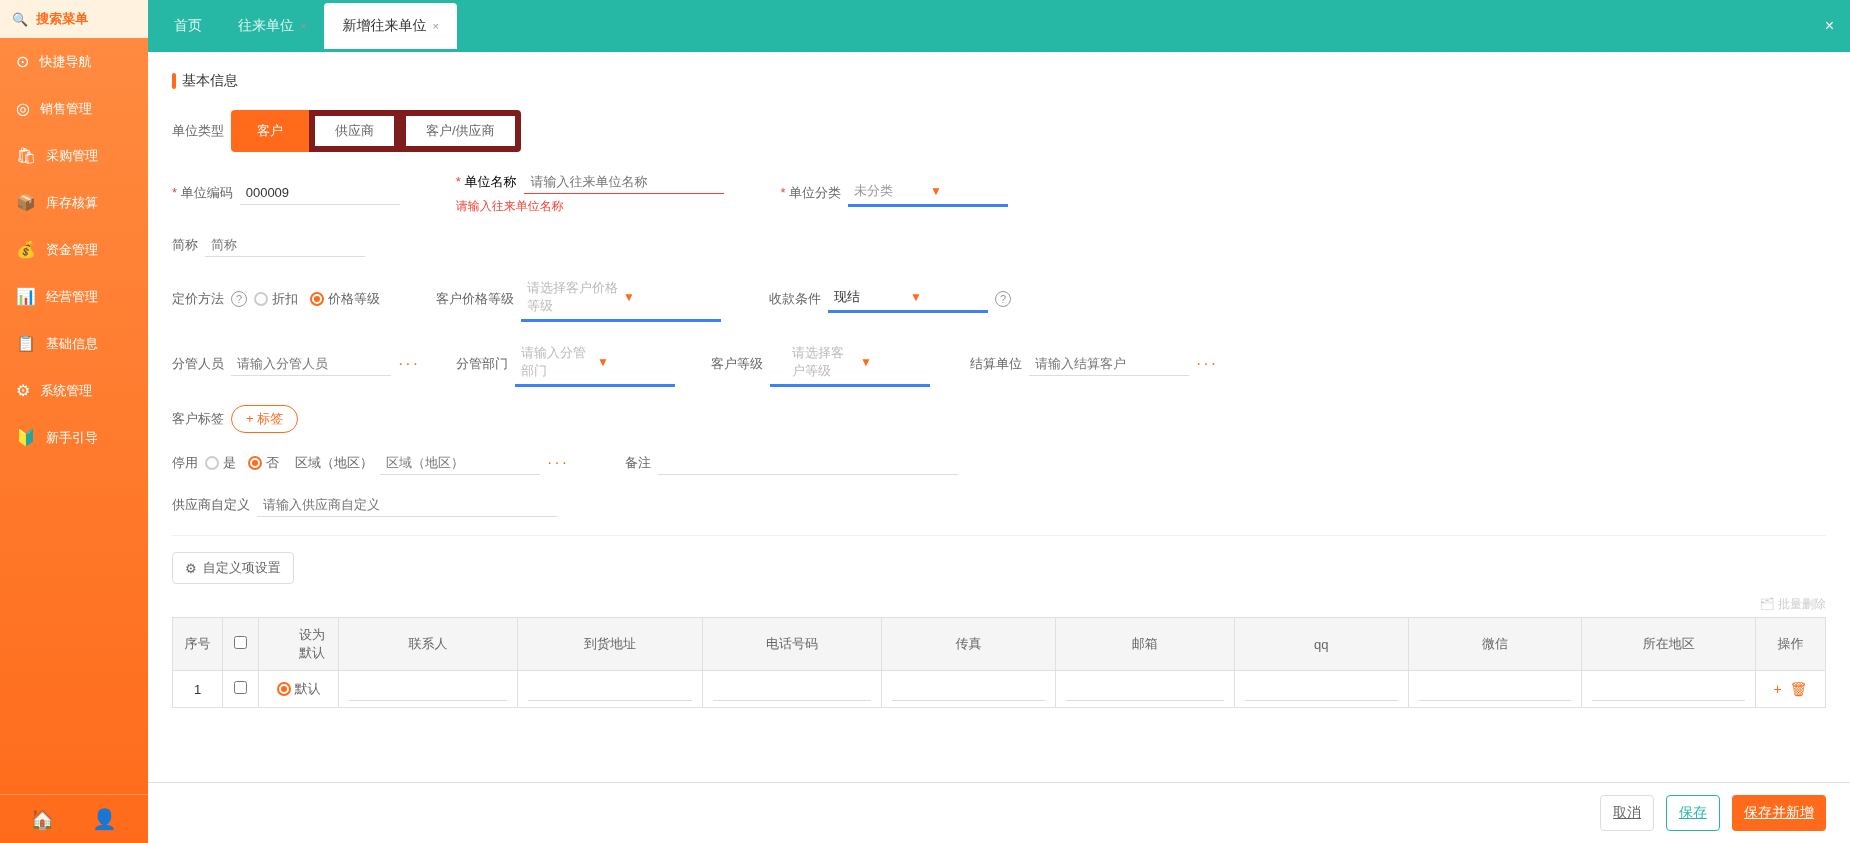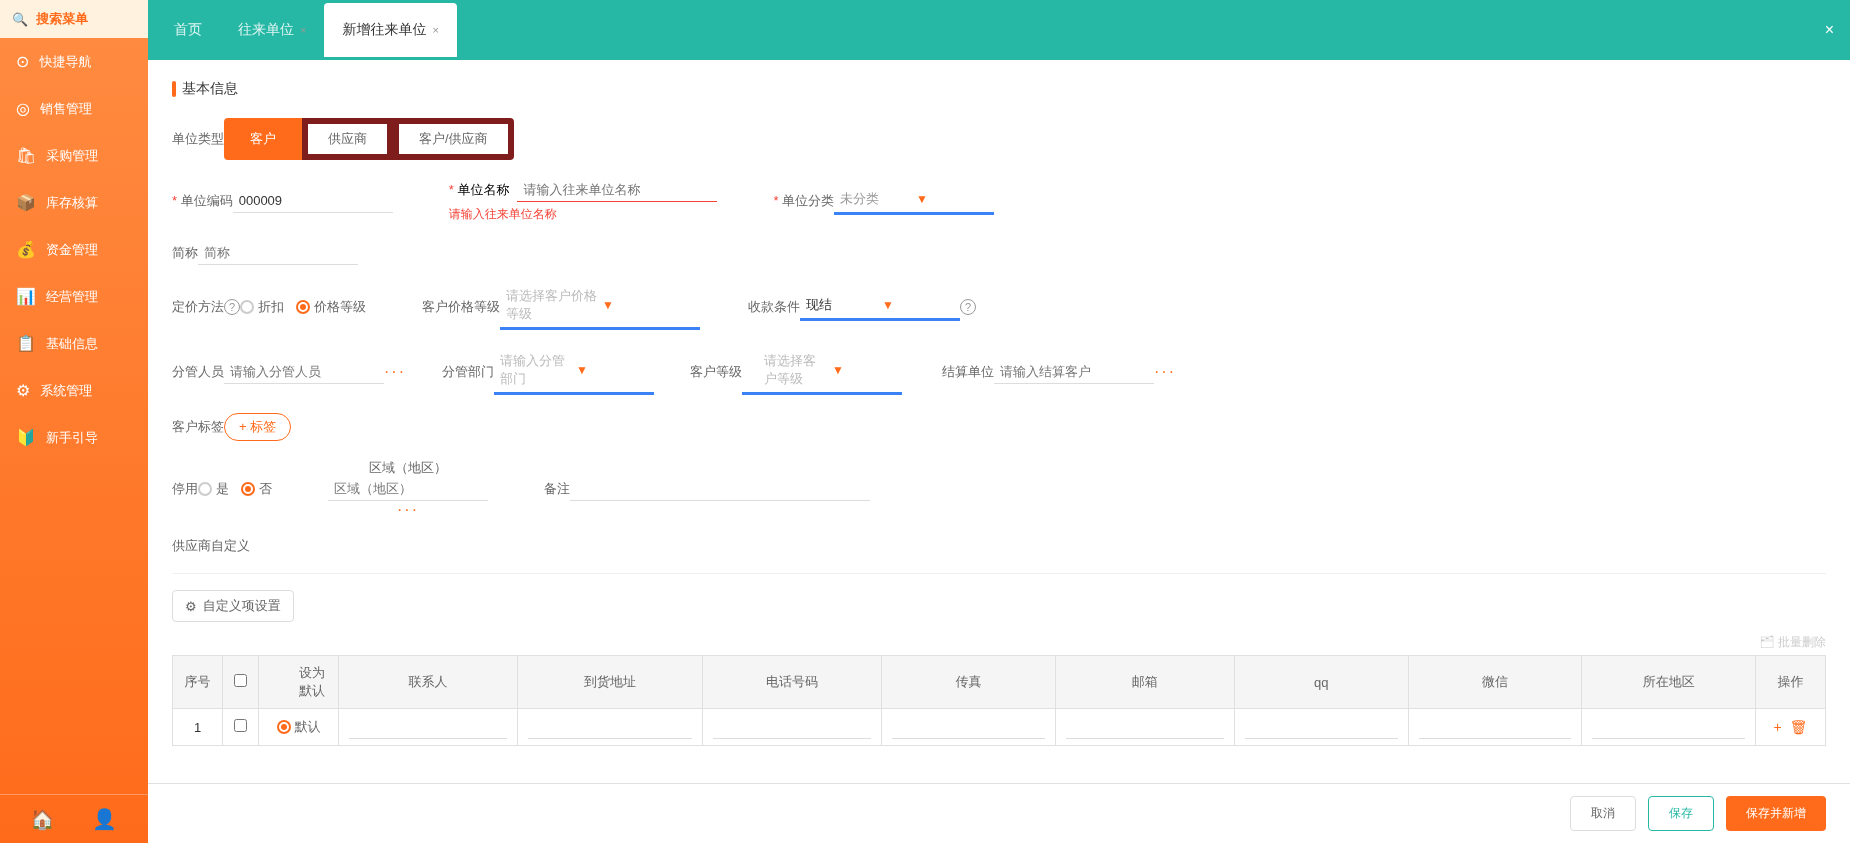--- a/index.html
+++ b/index.html
@@ -51,21 +51,21 @@
       display: flex;
       flex-direction: column;
       overflow: hidden;
     }
 
     
     .tab-bar {
       background: #26b8a5;
       display: flex;
       align-items: flex-start;
-      height: 60px;
+      height: 52px;
       padding: 3px 8px;
       position: relative;
     }
     .tab {
       display: flex;
       align-items: center;
       gap: 6px;
       padding: 0 18px;
       height: 100%;
       color: rgba(255,255,255,0.85);
@@ -113,21 +113,21 @@
     .form-row {
       display: flex;
       align-items: center;
       gap: 16px;
       margin-bottom: 18px;
       flex-wrap: wrap;
     }
     .form-field {
       display: flex;
       align-items: center;
-      gap: 0;
+      gap: 7px;
       min-width: 0;
     }
     .form-field label {
       color: #666;
       white-space: nowrap;
       font-size: 13px;
       flex-shrink: 0;
     }
     .form-input {
       border: none;
@@ -258,25 +258,26 @@
     
     .footer {
       background: #fff;
       border-top: 1px solid #e0e0e0;
       padding: 12px 24px;
       display: flex;
       justify-content: flex-end;
       gap: 12px;
     }
     .btn {
-      padding: 8px 20px;
+      padding: 8px 12px;
       border-radius: 4px;
-      font-size: 12px;
+      font-size: 14px;
       cursor: pointer;
       border: none;
+      text-decoration: underline;
     }
     .btn-cancel { background: #fff; border: 1px solid #ddd; color: #666; }
     .btn-save { background: #fff; border: 1px solid #26b8a5; color: #26b8a5; }
     .btn-save-new { background: #ff6b1a; color: #fff; }
     .w160 { width: 160px; }
     .w200 { width: 200px; }
 
     .form-field-group {
       display: flex;
       align-items: flex-start;
@@ -486,35 +487,36 @@
             <div class="radio-circle"></div>
             <span>是</span>
           </div>
           <div class="radio-item">
             <div class="radio-circle checked"></div>
             <span>否</span>
           </div>
         </div>
       </div>
 
-      <div class="form-field" style="margin-left:40px;flex-direction:column;">
+      <div class="form-field" style="">
         <label>区域（地区）</label>
         <input class="form-input w160" type="text" placeholder="区域（地区）" style="">
         <span class="dots-btn">···</span>
       </div>
 
       <div class="form-field" style="margin-left:40px;">
         <label>备注</label>
         <input class="form-input w300" type="text" style="width: 300px;">
       </div>
     </div>
 
     <div class="form-row">
       <div class="form-field">
         <label>供应商自定义</label>
+        <input class="form-input w300" type="text" style="width: 300px;" placeholder="请输入供应商自定义">
       </div>
     </div>
 
     <div class="section-divider"></div>
 
     <button class="custom-settings-btn">
       <span>⚙</span>
       <span>自定义项设置</span>
     </button>
 

